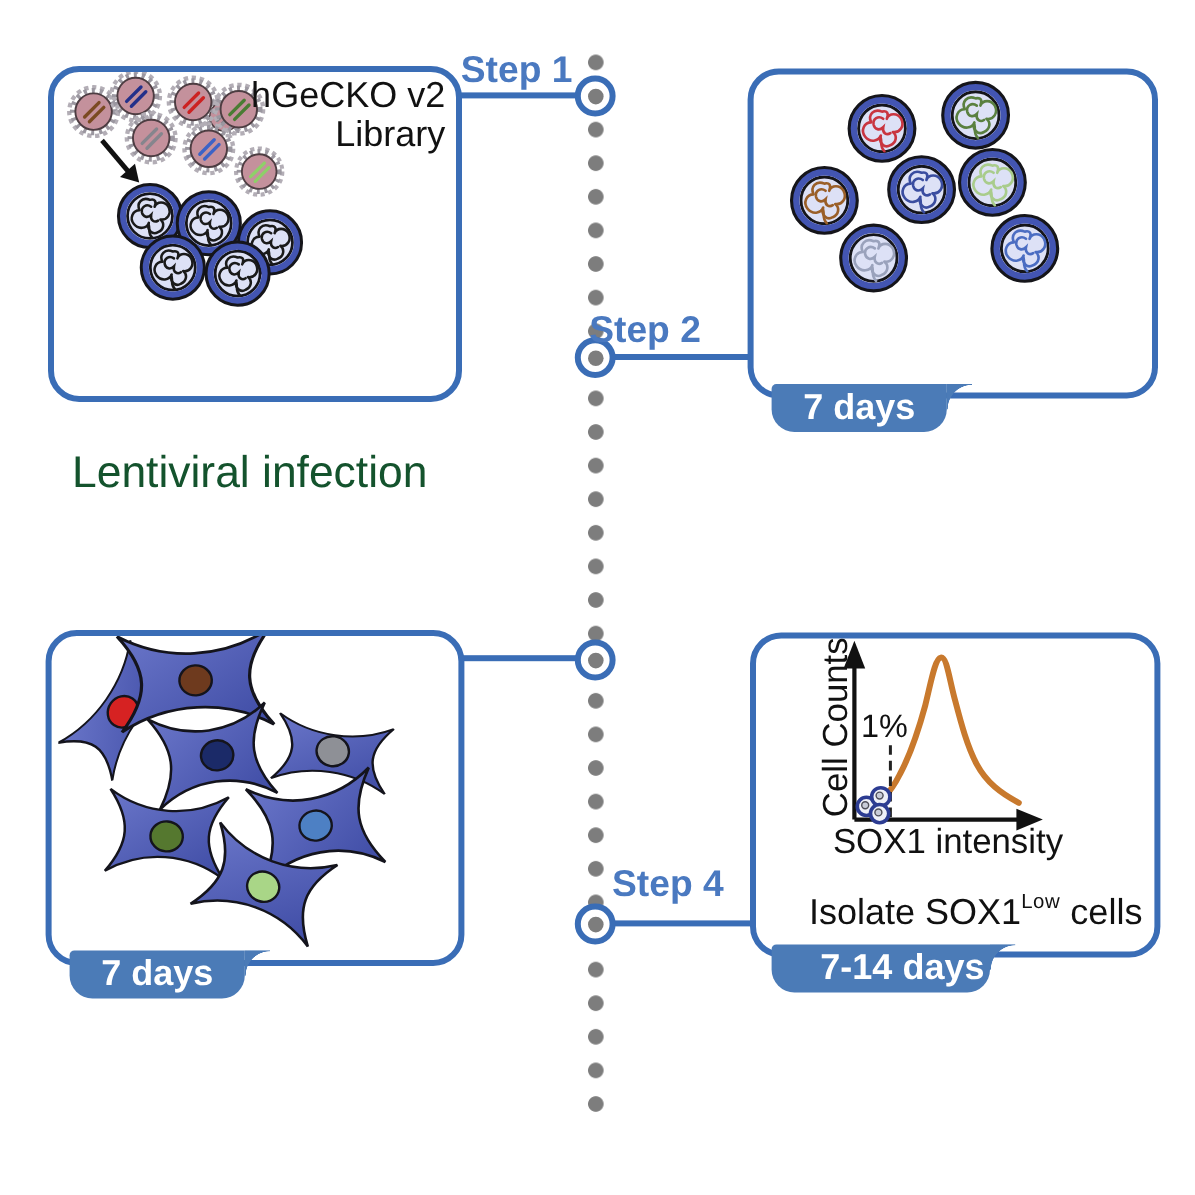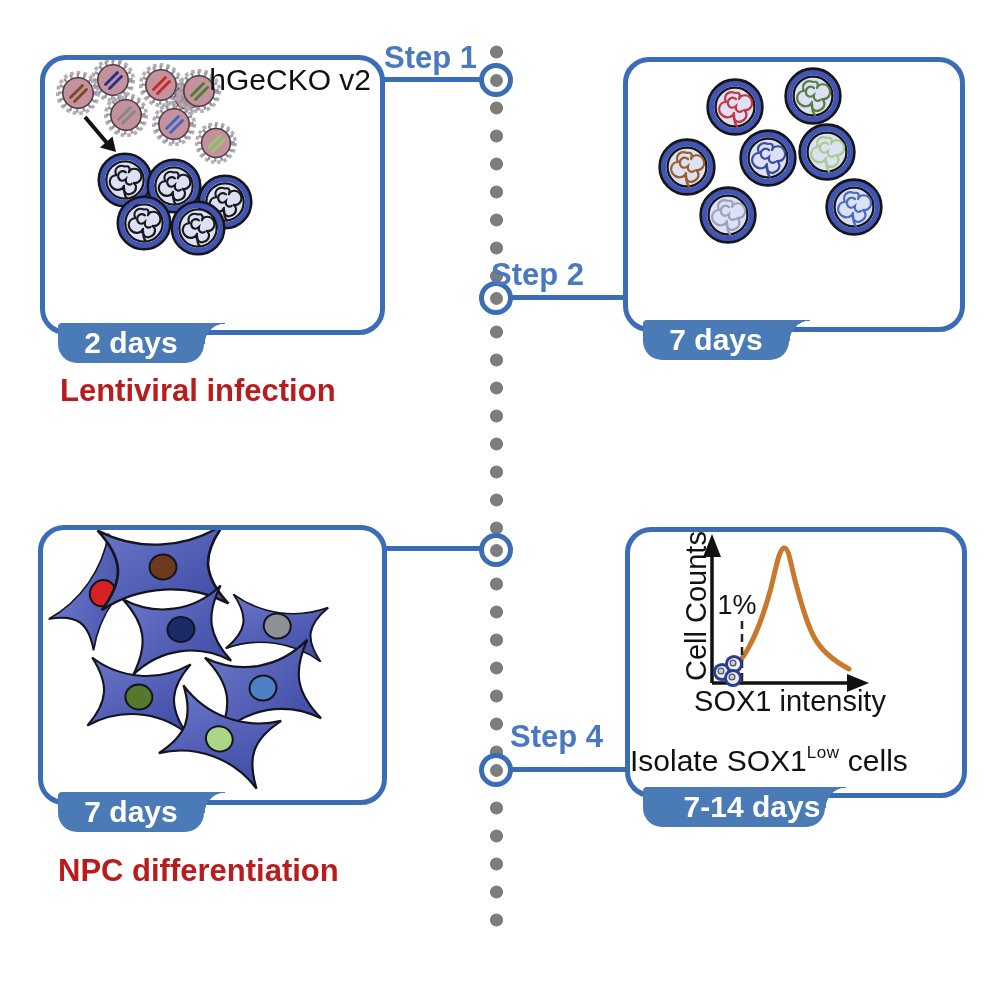--- a/index.html
+++ b/index.html
@@ -11,23 +11,23 @@
   .connector{position:absolute;height:5px;background:#3a6db6;}
   .stepcircle{position:absolute;width:24px;height:24px;border:5px solid #3a6db6;border-radius:50%;
     background:#fff;display:flex;align-items:center;justify-content:center;}
   .stepcircle .dot{width:13px;height:13px;border-radius:50%;background:#7d7d7d;}
   .steplabel{position:absolute;font-size:31px;font-weight:bold;color:#4a79c0;white-space:nowrap;}
   .panel{position:absolute;background:#fff;border:5px solid #3a6db6;border-radius:26px;}
   .badge{position:absolute;width:146px;height:40px;background:#4b7bb7;color:#fff;font-weight:bold;
     font-size:30px;line-height:40px;text-align:center;border-radius:4px 0 19px 19px;white-space:nowrap;}
   .badge::after{content:"";position:absolute;right:-21px;top:0;width:21px;height:21px;
     background:radial-gradient(circle at 100% 100%,rgba(75,123,183,0) 20px,#4b7bb7 20.5px);}
-  .caption{position:absolute;font-size:31px;font-weight:bold;color:#b91c1c;white-space:nowrap;}
+  .caption{position:absolute;font-size:37px;font-weight:normal;color:#14532d;white-space:nowrap;}
   .boxtext{position:absolute;font-size:30px;line-height:33px;color:#111;text-align:right;}
-  .isolate{position:absolute;font-size:30px;color:#111;text-align:left;white-space:nowrap;}
+  .isolate{position:absolute;font-size:30px;color:#111;text-align:right;white-space:nowrap;}
   .isolate sup{font-size:17px;position:relative;top:-2px;letter-spacing:0.5px;}
   svg{position:absolute;display:block;}
   svg text{font-family:"Liberation Sans",sans-serif;}
 </style>
 </head>
 <body>
 
 <div id="canvas">
 
   <svg width="0" height="0" style="position:absolute" aria-hidden="true">
@@ -99,23 +99,23 @@
         <polygon points="116,152 100,147.5 112.5,136.5" fill="#111"></polygon>
       </g>
       <use href="#colony" transform="translate(125 180) scale(0.96)" color="#1a1a1a"></use>
       <use href="#colony" transform="translate(174 186) scale(0.96)" color="#1a1a1a"></use>
       <use href="#colony" transform="translate(225 202) scale(0.96)" color="#1a1a1a"></use>
       <use href="#colony" transform="translate(144 223) scale(0.96)" color="#1a1a1a"></use>
       <use href="#colony" transform="translate(198 228) scale(0.96)" color="#1a1a1a"></use>
     </svg>
     <div class="boxtext" style="left:158px;top:3px;width:168px;">
       <div>hGeCKO v2</div>
+      <div>Library</div>
     </div>
   </div>
-  <div class="badge" style="left:58px;top:323px;">2 days</div>
   <div class="caption" style="left:60px;top:373px;">Lentiviral infection</div>
 
   <div class="panel" style="left:623px;top:57px;width:332px;height:265px;">
     <svg width="322" height="255" viewBox="628 62 322 255">
       <use href="#colony" transform="translate(735 107)" color="#c93540"></use>
       <use href="#colony" transform="translate(813 96)" color="#5a8040"></use>
       <use href="#colony" transform="translate(687 167)" color="#9a5f28"></use>
       <use href="#colony" transform="translate(768 158)" color="#3a4da0"></use>
       <use href="#colony" transform="translate(827 152)" color="#a9cc8c"></use>
       <use href="#colony" transform="translate(728 215)" color="#9aa2bc"></use>
@@ -150,21 +150,20 @@
         <use href="#npc-star" transform="scale(1.0 1.05)"></use>
         <ellipse rx="13.5" ry="12.5" cx="0" cy="0" stroke="#14141c" stroke-width="2" fill="#4d80c4"></ellipse>
       </g>
       <g transform="translate(220 737) rotate(20)">
         <use href="#npc-star" transform="scale(1.0 0.95)"></use>
         <ellipse rx="13.5" ry="12.5" cx="0" cy="2" stroke="#14141c" stroke-width="2" fill="#a9d687"></ellipse>
       </g>
     </svg>
   </div>
   <div class="badge" style="left:58px;top:792px;">7 days</div>
-  <div class="caption" style="left:58px;top:853px;">NPC differentiation</div>
 
   <div class="panel" style="left:625px;top:527px;width:332px;height:261px;">
     <svg width="322" height="251" viewBox="630 532 322 251">
 
       <line x1="712" y1="683" x2="712" y2="552" stroke="#111" stroke-width="3.5"></line>
       <polygon points="712,534 703,557 721,557" fill="#111"></polygon>
       <line x1="712" y1="683" x2="850" y2="683" stroke="#111" stroke-width="3.5"></line>
       <polygon points="869,683 847,674 847,692" fill="#111"></polygon>
 
       <path d="M 720 676 C 733 669 741 663 750 645 C 758 630 765 610 771 588 C 776 568 779 549 784 548 C 789 547 791 566 796 584 C 801 603 806 622 814 637 C 822 652 834 661 849 669" fill="none" stroke="#c8792d" stroke-width="5" stroke-linecap="round"></path>

